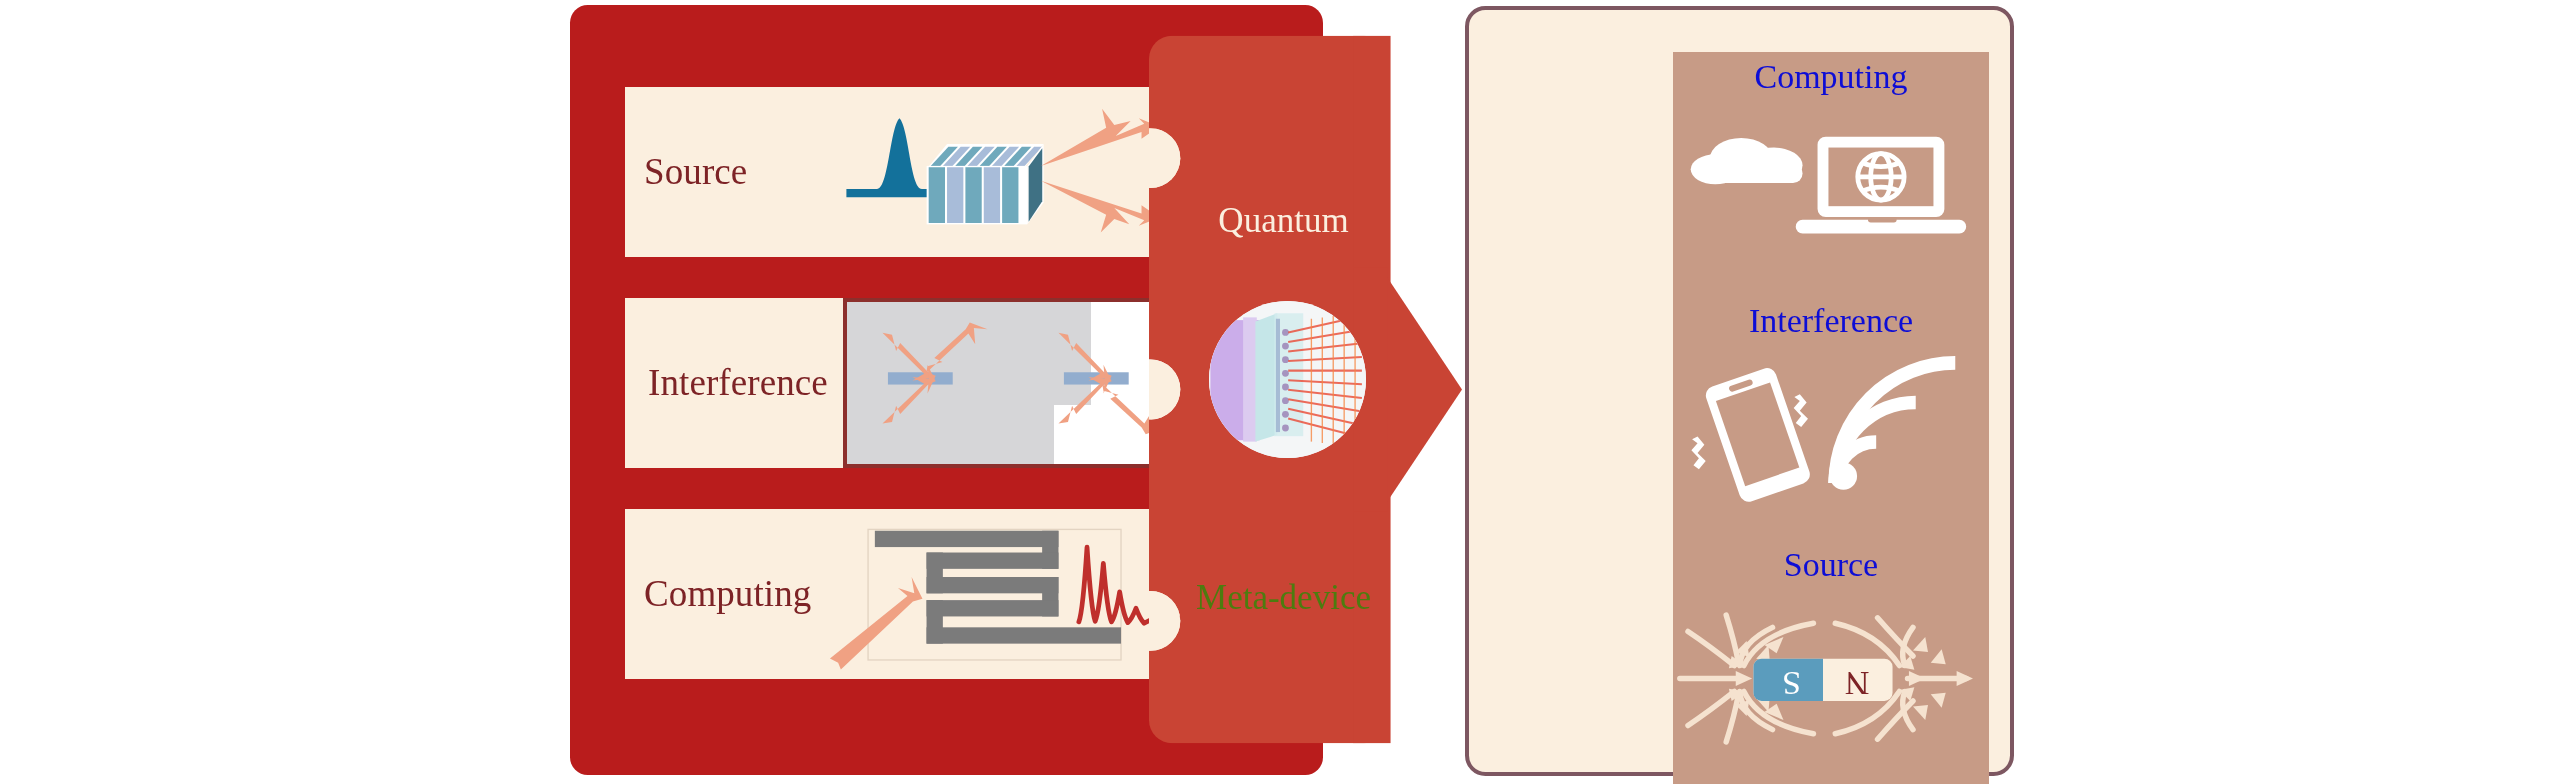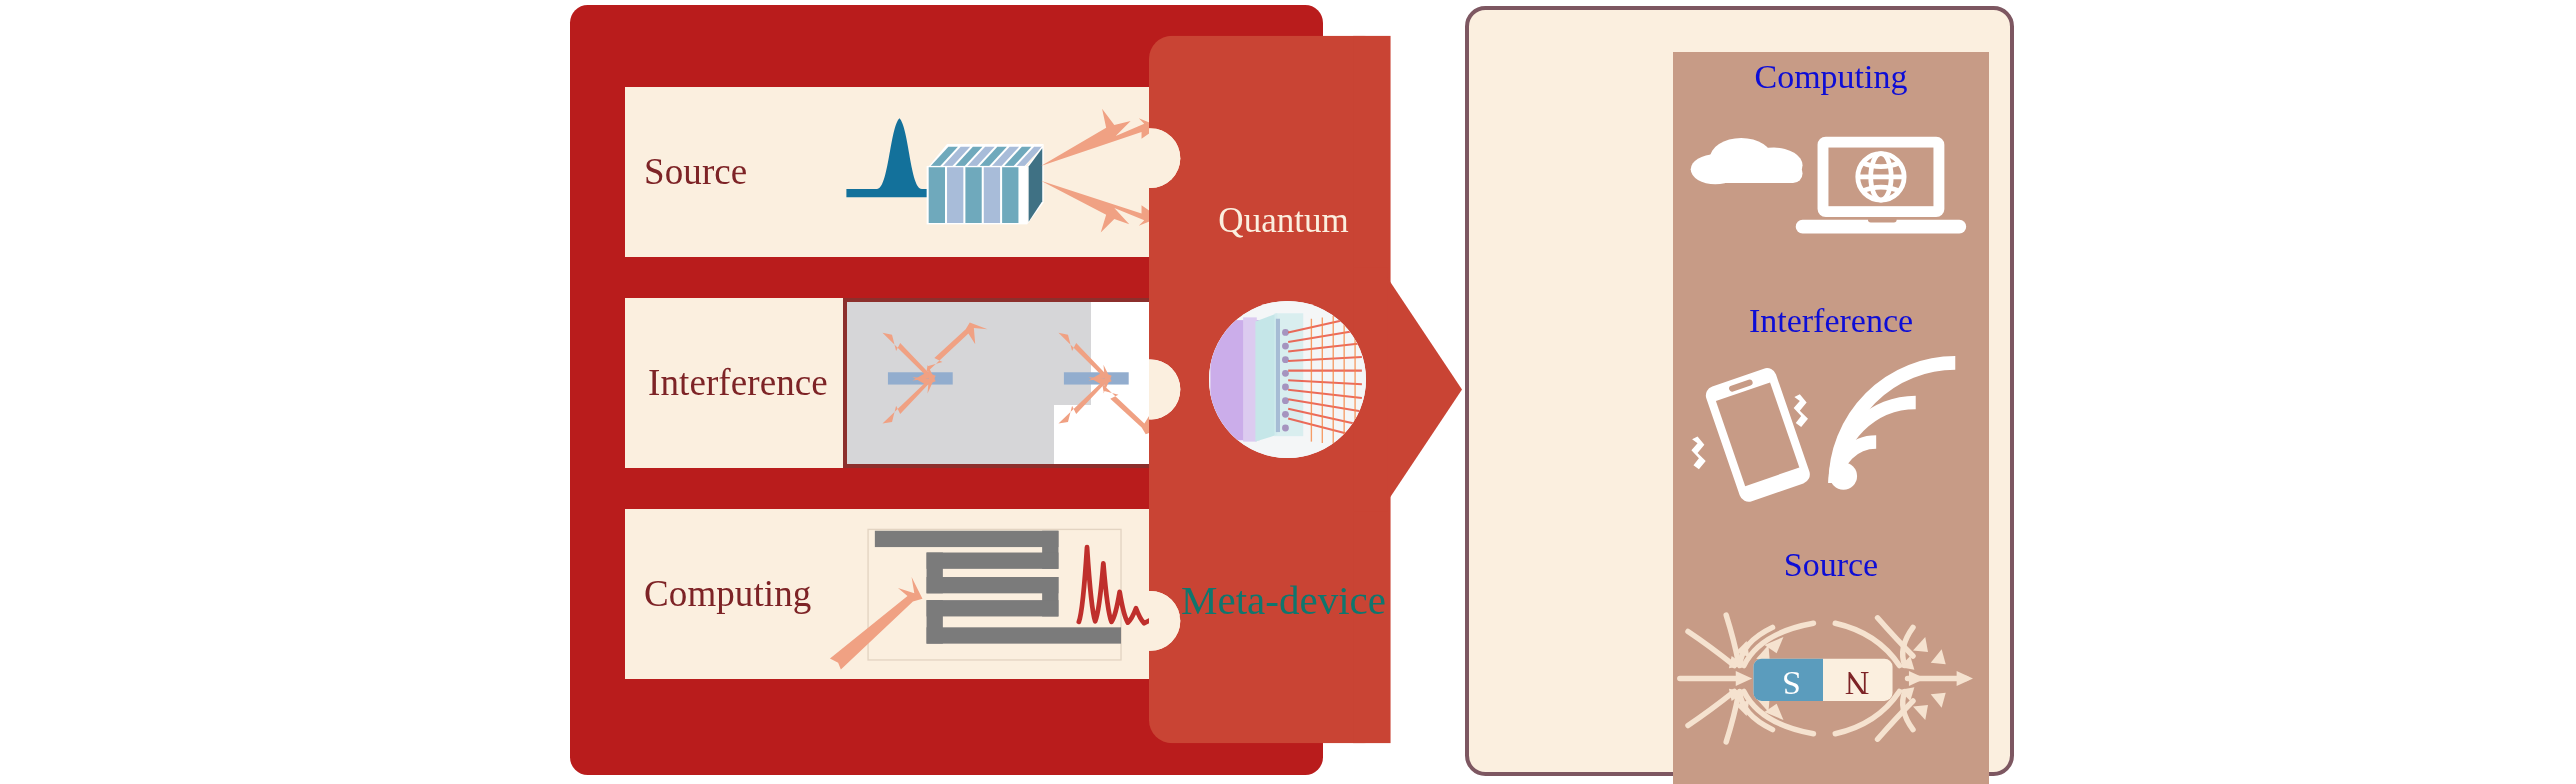--- a/index.html
+++ b/index.html
@@ -38,21 +38,21 @@
   #app-sensing{top:530px;}
   .app-title{position:absolute;top:8.2px;left:0;right:0;text-align:center;
              color:#0d0dd6;font-size:34px;line-height:1;white-space:nowrap;}
   .app-art{position:absolute;top:60px;left:0;right:0;bottom:5.5px;}
 
   
   #center-piece{position:absolute;left:1149px;top:35px;width:313px;height:709px;}
   #piece-text-top{position:absolute;top:168px;left:0;width:269px;text-align:center;
                   color:#fbefdf;font-size:35px;line-height:1;}
   #piece-text-bottom{position:absolute;top:545px;left:0;width:269px;text-align:center;
-                     color:#0f766e;font-size:41px;line-height:1;}
+                     color:#4d7c0f;font-size:35px;line-height:1;}
   #meta-thumb{position:absolute;left:60px;top:266px;width:157px;height:157px;
               border-radius:50%;overflow:hidden;background:#f2f4f6;}
 </style>
 </head>
 <body>
 
 <div id="left-panel">
 
   <div class="proc-row" id="row-source">
     <div class="proc-label">Source</div>

